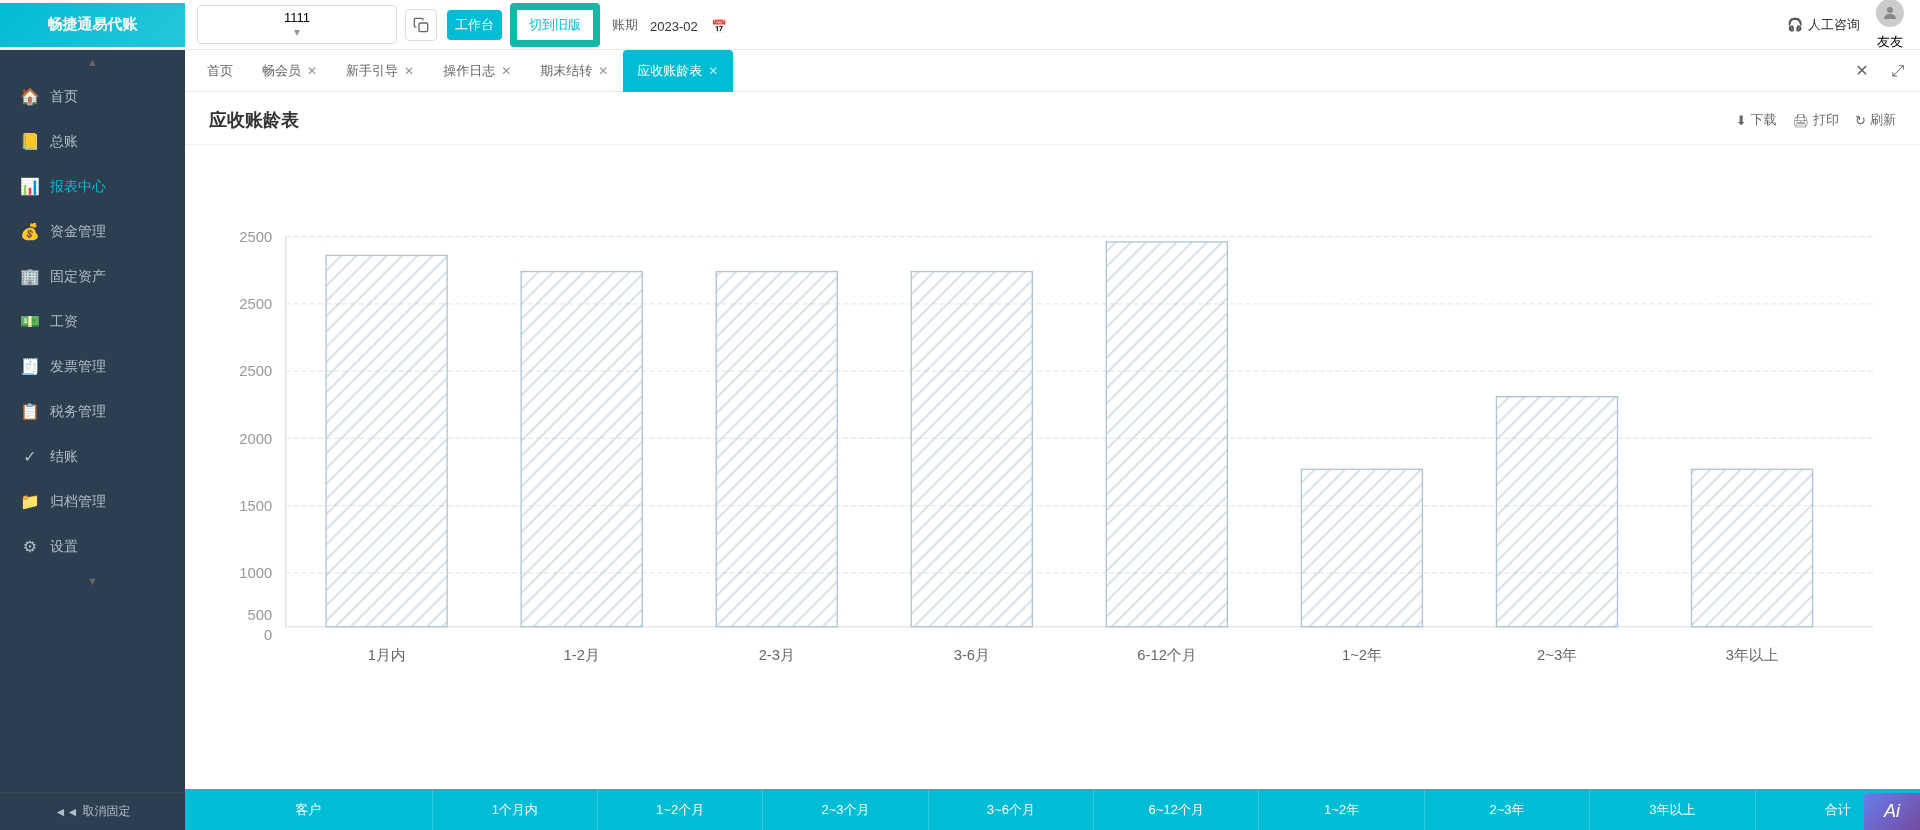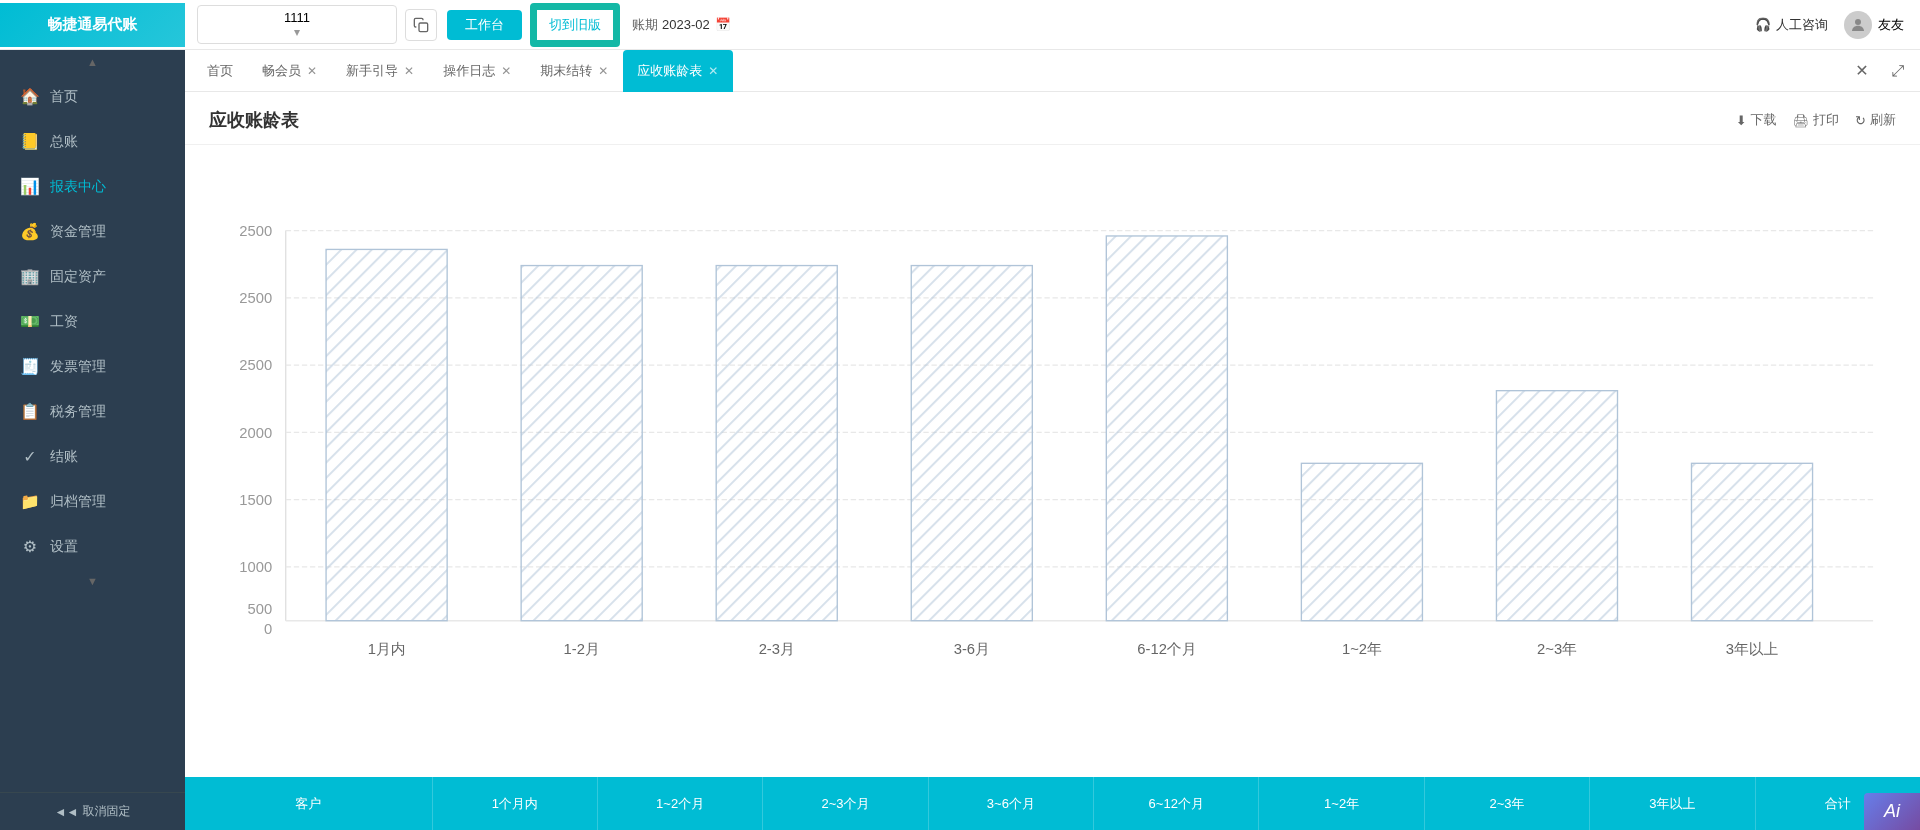--- a/index.html
+++ b/index.html
@@ -58,57 +58,58 @@
       cursor: pointer;
       margin-left: 8px;
       background: #fff;
       color: #666;
     }
     .workbench-btn {
       background: #00bcd4;
       color: #fff;
       border: none;
       border-radius: 4px;
-      padding: 6px 18px;
+      padding: 6px 8px;
       cursor: pointer;
       font-size: 13px;
       margin-left: 10px;
     }
     .switch-btn {
       border: 7px solid #14b8a6;
       color: #00bcd4;
       background: #fff;
       border-radius: 4px;
       padding: 6px 12px;
       cursor: pointer;
       font-size: 13px;
       margin-left: 8px;
     }
     .period-area {
       display: flex;
-      align-items: center;
+      align-items: flex-end;
       margin-left: 12px;
       font-size: 13px;
       color: #333;
+      gap: 8px;
     }
     .period-label { margin-right: 4px; color: #666; }
     .period-value { font-weight: 400; }
     .period-icon { margin-left: 6px; color: #666; cursor: pointer; }
     .header-actions {
       margin-left: auto;
       display: flex;
       align-items: center;
       gap: 16px;
     }
     .consult-btn {
       display: flex; align-items: center; gap: 4px;
       color: #333; cursor: pointer; font-size: 13px;
     }
     .user-area {
-      display: flex; align-items: center; gap: 6px; cursor: pointer;
+      display: flex; align-items: center; gap: 6px; cursor: pointer; flex-direction: column;
     }
     .avatar {
       width: 28px; height: 28px;
       background: #ccc;
       border-radius: 50%;
       display: flex; align-items: center; justify-content: center;
       color: #fff; font-size: 12px;
     }
 
     
@@ -247,21 +248,21 @@
     }
     .chart-svg {
       width: 100%;
       height: 100%;
     }
 
     
     .table-header {
       background: #00bcd4;
       display: flex;
-      height: 53px;
+      height: 41px;
       flex-shrink: 0;
     }
     .table-header-cell {
       flex: 1;
       display: flex; align-items: center; justify-content: center;
       color: #fff;
       font-size: 13px;
       font-weight: 500;
       border-right: 1px solid rgba(255,255,255,0.2);
     }

